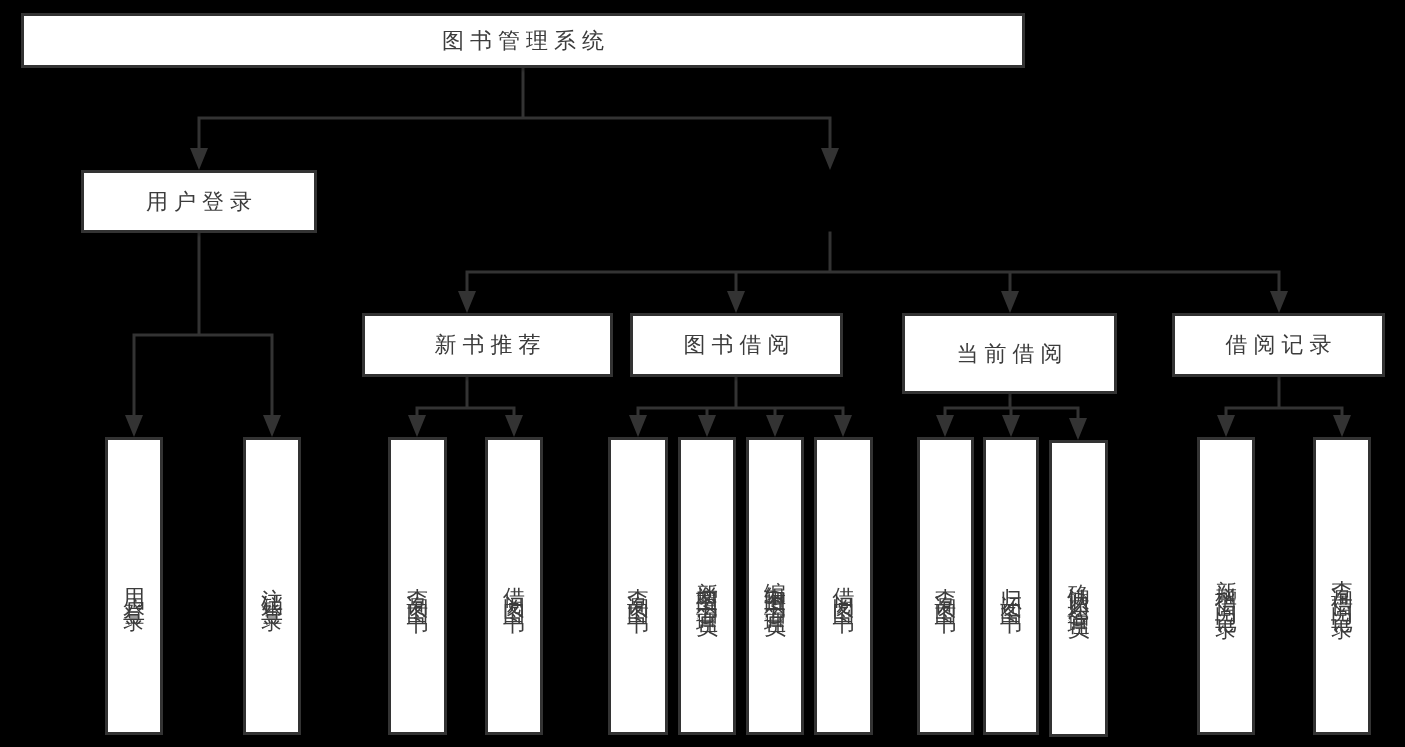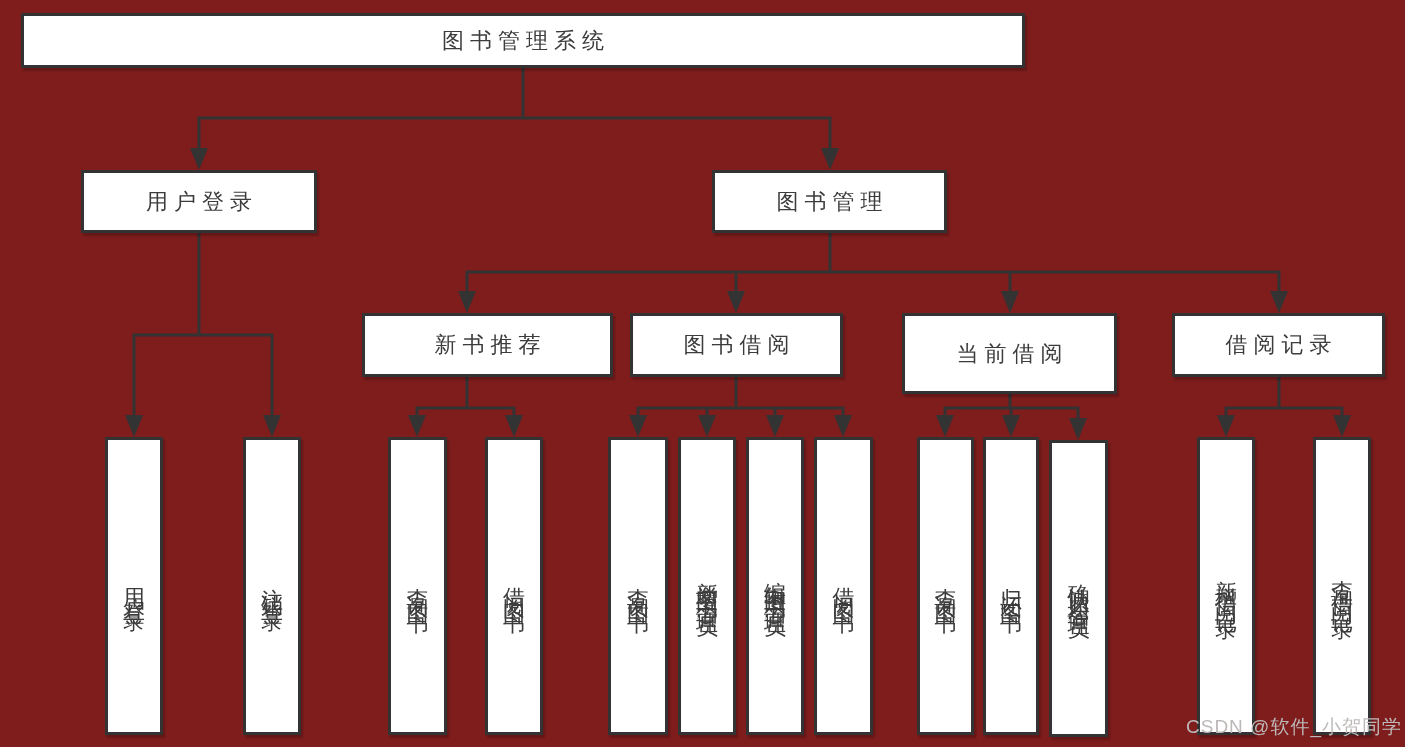--- a/index.html
+++ b/index.html
@@ -1,20 +1,20 @@
 <!DOCTYPE html>
 <html><head>
 <meta charset="utf-8">
 <style>
   html, body { margin: 0; padding: 0; background: #ffffff; }
   .canvas {
     position: relative;
     width: 1405px;
     height: 747px;
-    background: #7f1d1d;
+    background: #000000;
     overflow: hidden;
     font-family: "Liberation Sans", sans-serif;
     color: #3c3c3c;
   }
   .connectors {
     position: absolute;
     left: 0; top: 0;
     width: 1405px; height: 747px;
     pointer-events: none;
   }
@@ -103,21 +103,20 @@
       <polygon points="1002,415 1020,415 1011,437"></polygon>
       <polygon points="1069,418 1087,418 1078,440"></polygon>
       <polygon points="1217,415 1235,415 1226,437"></polygon>
       <polygon points="1333,415 1351,415 1342,437"></polygon>
     </g>
   </svg>
 
   <div class="node h-node" style="left:21px; top:13px; width:1004px; height:55px;">图书管理系统</div>
 
   <div class="node h-node" style="left:81px; top:170px; width:236px; height:63px;">用户登录</div>
-  <div class="node h-node" style="left:712px; top:170px; width:235px; height:63px;">图书管理</div>
 
   <div class="node h-node" style="left:362px; top:313px; width:251px; height:64px;">新书推荐</div>
   <div class="node h-node" style="left:630px; top:313px; width:213px; height:64px;">图书借阅</div>
   <div class="node h-node" style="left:902px; top:313px; width:215px; height:81px;">当前借阅</div>
   <div class="node h-node" style="left:1172px; top:313px; width:213px; height:64px;">借阅记录</div>
 
   <div class="node v-node" style="left:105px; top:437px; width:58px; height:298px;">用户登录</div>
   <div class="node v-node" style="left:243px; top:437px; width:58px; height:298px;">注销登录</div>
 
   <div class="node v-node" style="left:388px; top:437px; width:59px; height:298px;">查询图书</div>
@@ -128,15 +127,14 @@
   <div class="node v-node v-long" style="left:746px; top:437px; width:58px; height:298px;">编辑图书（管理员）</div>
   <div class="node v-node" style="left:814px; top:437px; width:59px; height:298px;">借阅图书</div>
 
   <div class="node v-node" style="left:917px; top:437px; width:57px; height:298px;">查询图书</div>
   <div class="node v-node" style="left:983px; top:437px; width:56px; height:298px;">归还图书</div>
   <div class="node v-node v-long" style="left:1049px; top:440px; width:59px; height:297px;">确认归还（管理员）</div>
 
   <div class="node v-node" style="left:1197px; top:437px; width:58px; height:298px;">新增借阅记录</div>
   <div class="node v-node" style="left:1313px; top:437px; width:58px; height:298px;">查询借阅记录</div>
 
-  <div class="watermark">CSDN @软件_小贺同学</div>
 
 </div>
 
 </body></html>

